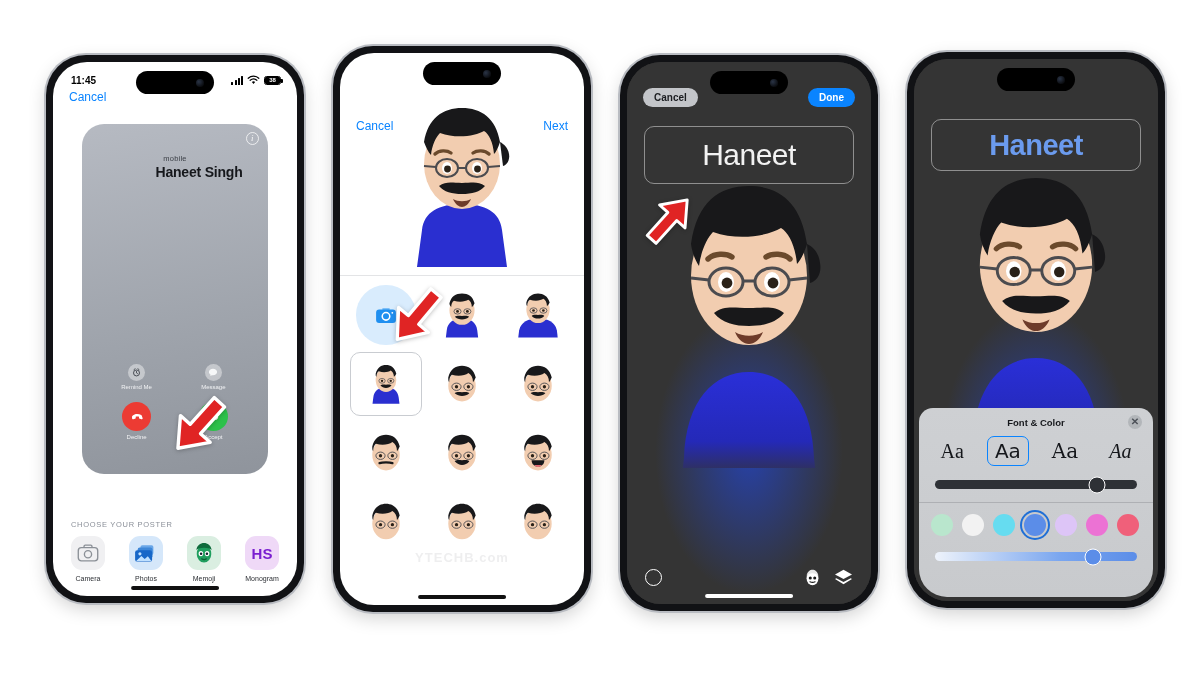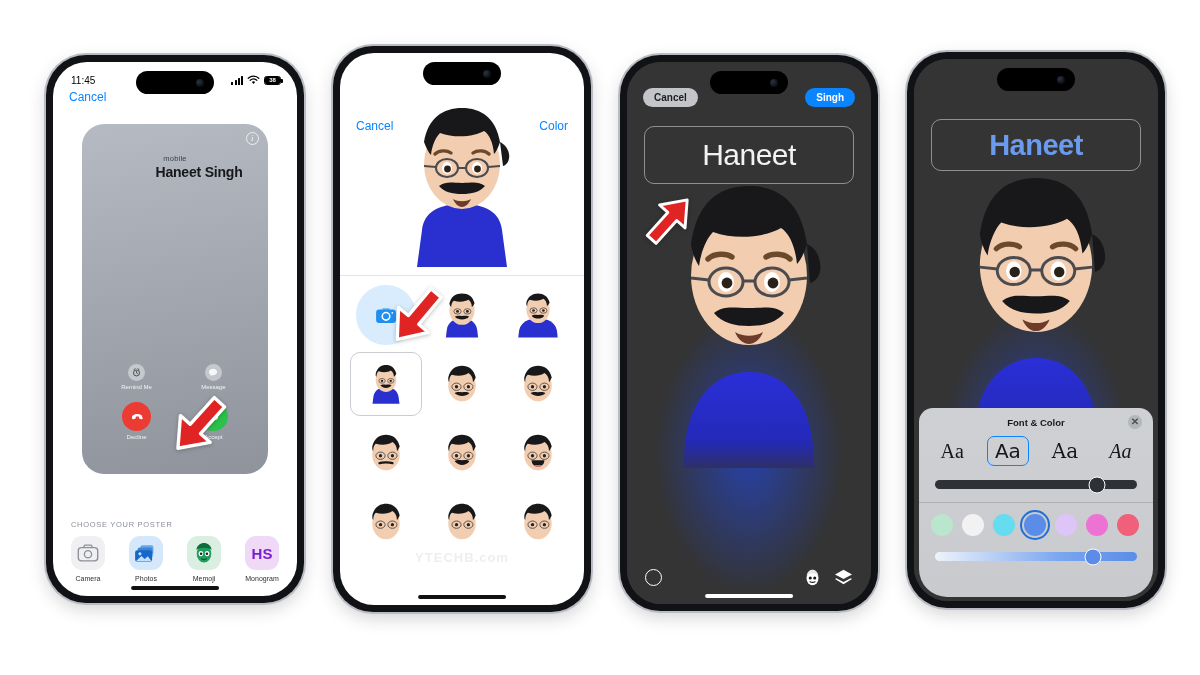--- a/index.html
+++ b/index.html
@@ -21,21 +21,21 @@
   .notch .cam{ position:absolute; right:10px; top:50%; transform:translateY(-50%);
                width:8px; height:8px; border-radius:50%;
                background:radial-gradient(circle at 35% 35%, #2a3446 0%, #0b0d11 70%); }
   .home-ind{ position:absolute; bottom:6px; left:50%; transform:translateX(-50%);
              width:36%; height:4px; border-radius:3px; background:#111; z-index:45; }
   .home-ind.light{ background:#fff; }
 
   
   .statusbar{ position:absolute; top:0; left:0; right:0; height:30px; z-index:35;
               display:flex; align-items:center; justify-content:space-between;
-              padding:6px 16px 0 18px; font-size:10px; font-weight:normal; color:#000; }
+              padding:6px 16px 0 18px; font-size:10px; font-weight:bold; color:#000; }
   .sb-right{ display:flex; align-items:center; gap:4px; }
   .bars{ display:flex; align-items:flex-end; gap:1.2px; height:9px; }
   .bars i{ width:2px; background:#000; border-radius:.5px; display:block; }
   .bars i:nth-child(1){ height:3px } .bars i:nth-child(2){ height:5px }
   .bars i:nth-child(3){ height:7px } .bars i:nth-child(4){ height:9px; background:#000 }
   .batt{ width:17px; height:9px; border:1.3px solid #000; border-radius:2.6px; position:relative;
          display:flex; align-items:center; justify-content:center; }
   .batt::after{ content:""; position:absolute; right:-3px; top:2.4px; width:1.6px; height:4px;
                 background:#000; border-radius:0 1px 1px 0; }
   .batt b{ font-size:6px; color:#fff; background:#000; width:100%; height:100%;
@@ -294,21 +294,21 @@
   </svg>
 
   <div class="phone" id="p2" style="left:333px; top:46px; width:258px; height:566px;">
     <div class="screen">
       <div class="notch">
           <span class="cam"></span>
         </div>
 
       <div class="navrow" style="top:66px;">
         <span>Cancel</span>
-        <span>Color</span>
+        <span>Next</span>
       </div>
 
       <div class="memoji-hero">
         <svg width="150" height="165" viewBox="0 0 150 165">
           <path d="M35 128c2-18 17-26 40-26s38 8 40 26l5 37H30z" fill="#2a2fd0"></path>
           <ellipse cx="75" cy="62" rx="38" ry="45" fill="#f2cdb0"></ellipse>
           <path d="M37 40C41 16 56 6 75 6s34 10 38 34c-2 6-4 10-6 12-1-12-5-20-10-23-8 5-28 8-44 2-4 4-8 12-9 22-3-3-5-8-7-13z" fill="#18181a"></path>
           <path d="M113 40c4 2 8 6 9 12 1 6-2 11-6 12" fill="#18181a"></path>
           <ellipse cx="60" cy="66" rx="11" ry="9" fill="none" stroke="#4b4b4f" stroke-width="2"></ellipse>
           <ellipse cx="90" cy="66" rx="11" ry="9" fill="none" stroke="#4b4b4f" stroke-width="2"></ellipse>
@@ -498,21 +498,21 @@
 
   <div class="phone" id="p3" style="left:620px; top:55px; width:258px; height:556px;">
     <div class="screen">
       <div class="dark-bg"></div>
       <div class="notch">
           <span class="cam"></span>
         </div>
 
       <div class="navrow" style="top:26px; z-index:50;">
         <span class="pill grey">Cancel</span>
-        <span class="pill blue">Singh</span>
+        <span class="pill blue">Done</span>
       </div>
 
       <div class="name-box">
         <span class="name-text">Haneet</span>
       </div>
 
       <div class="p-memoji">
         <svg width="206" height="310" viewBox="0 0 206 310">
           <defs>
               <linearGradient id="shirt3" x1="0" y1="0" x2="0" y2="1">

